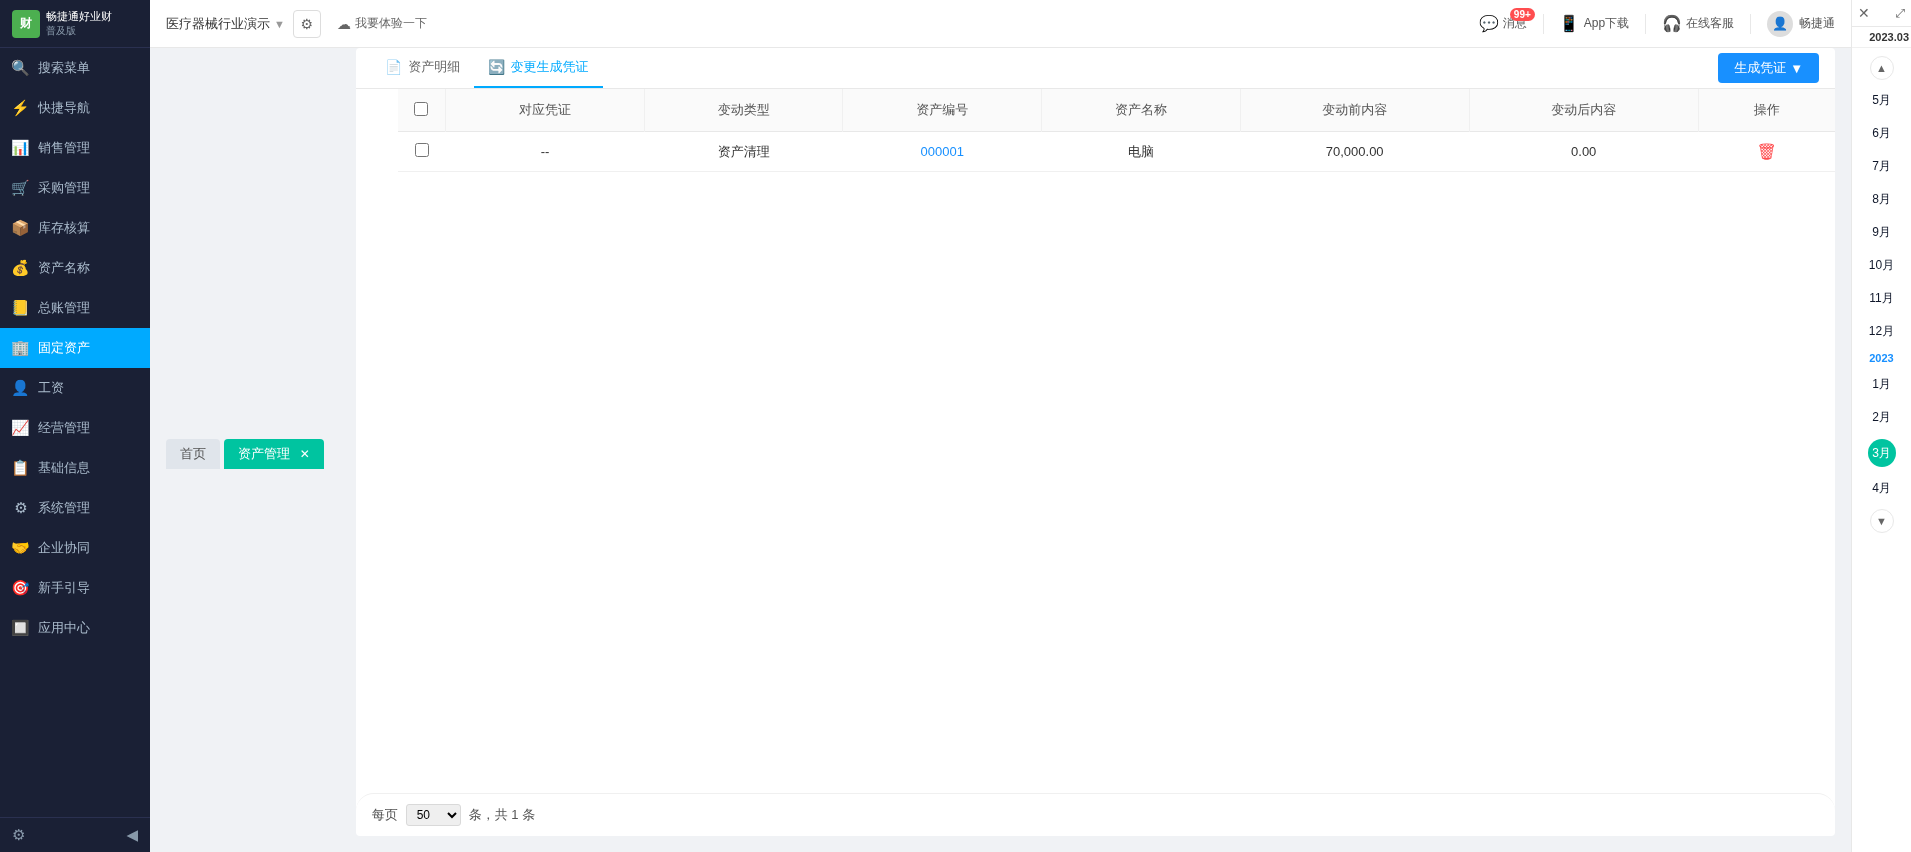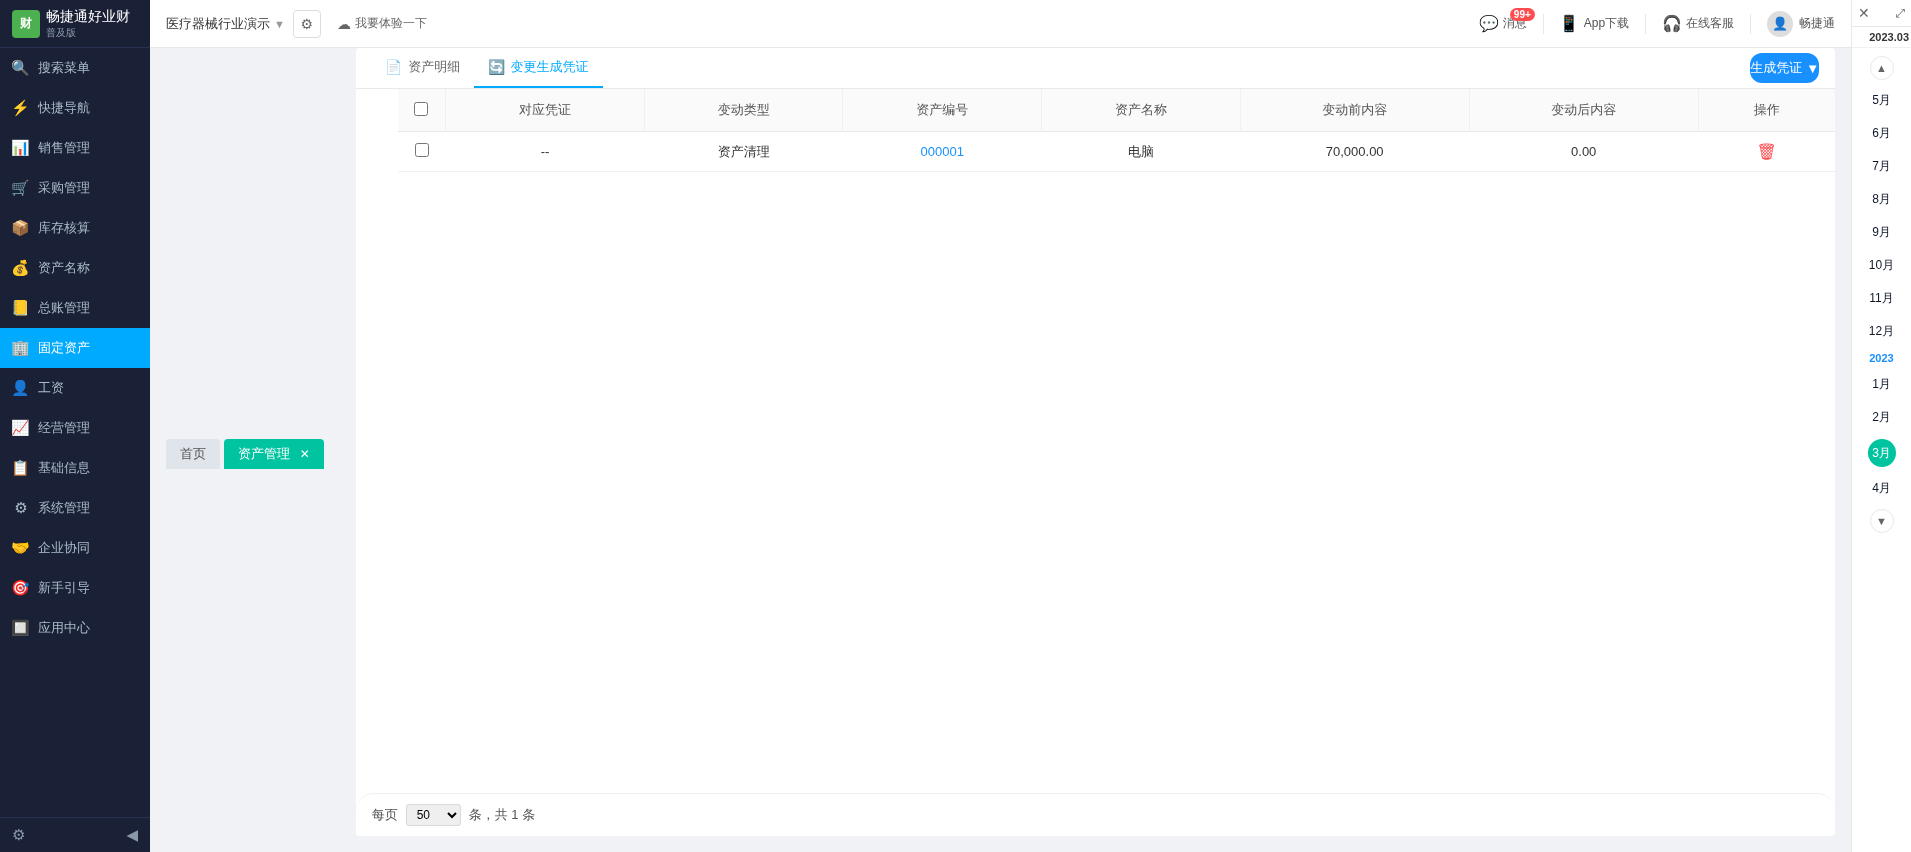--- a/index.html
+++ b/index.html
@@ -31,21 +31,21 @@
       align-items: center;
       justify-content: center;
       color: white;
       font-size: 12px;
       font-weight: bold;
       margin-right: 6px;
       flex-shrink: 0;
     }
     .sidebar-logo-text {
       color: white;
-      font-size: 14px;
+      font-size: 11px;
       line-height: 1.3;
     }
     .sidebar-logo-sub {
       color: #8899aa;
       font-size: 10px;
     }
     .sidebar-scroll {
       flex: 1;
       overflow-y: auto;
       overflow-x: hidden;
@@ -250,22 +250,22 @@
     }
     .sub-tab-item.active {
       color: #00aaff;
       border-bottom-color: #00aaff;
     }
     .sub-tab-icon { font-size: 14px; }
     .btn-generate {
       background: #1890ff;
       color: white;
       border: none;
-      padding: 6px 0;
-      border-radius: 12px;
+      padding: 6px 16px;
+      border-radius: 4px;
       cursor: pointer;
       font-size: 13px;
       display: flex;
       align-items: center;
       gap: 4px;
     }
 
     
     .table-container {
       flex: 1;

